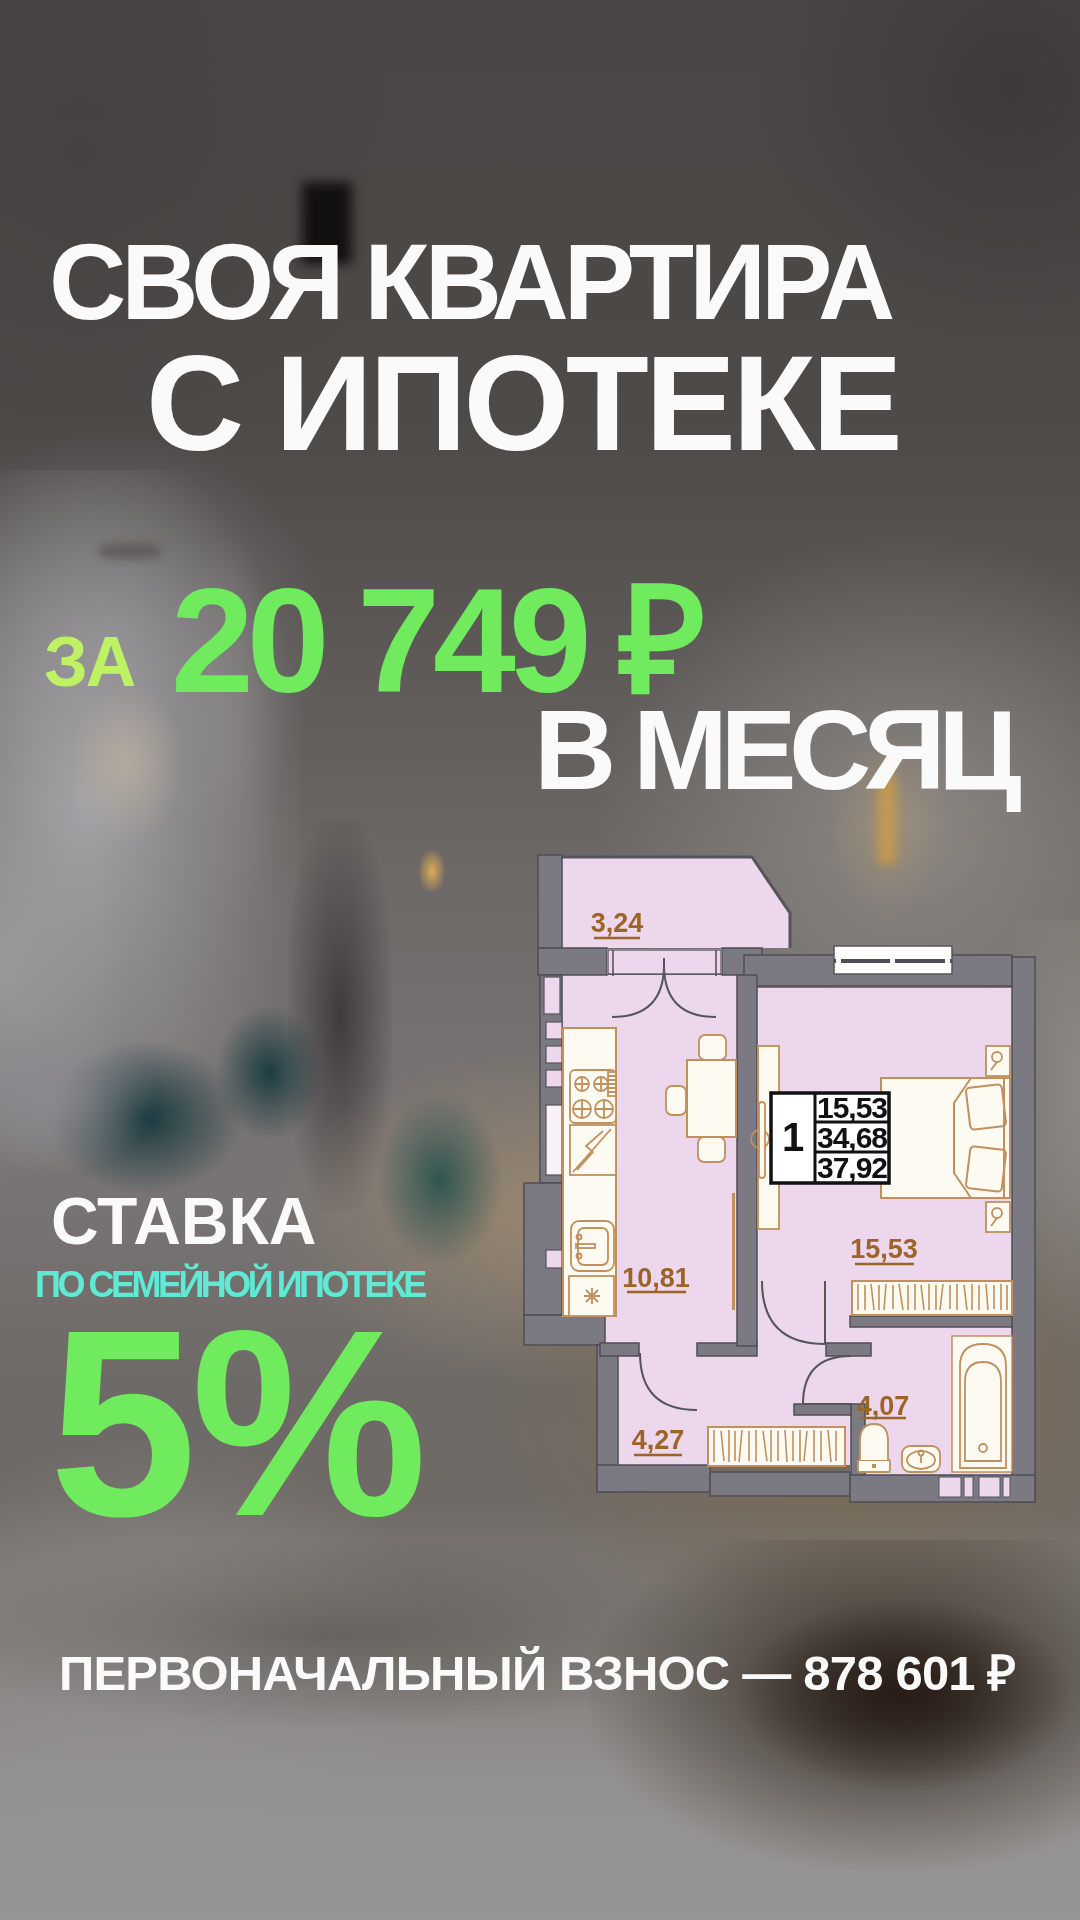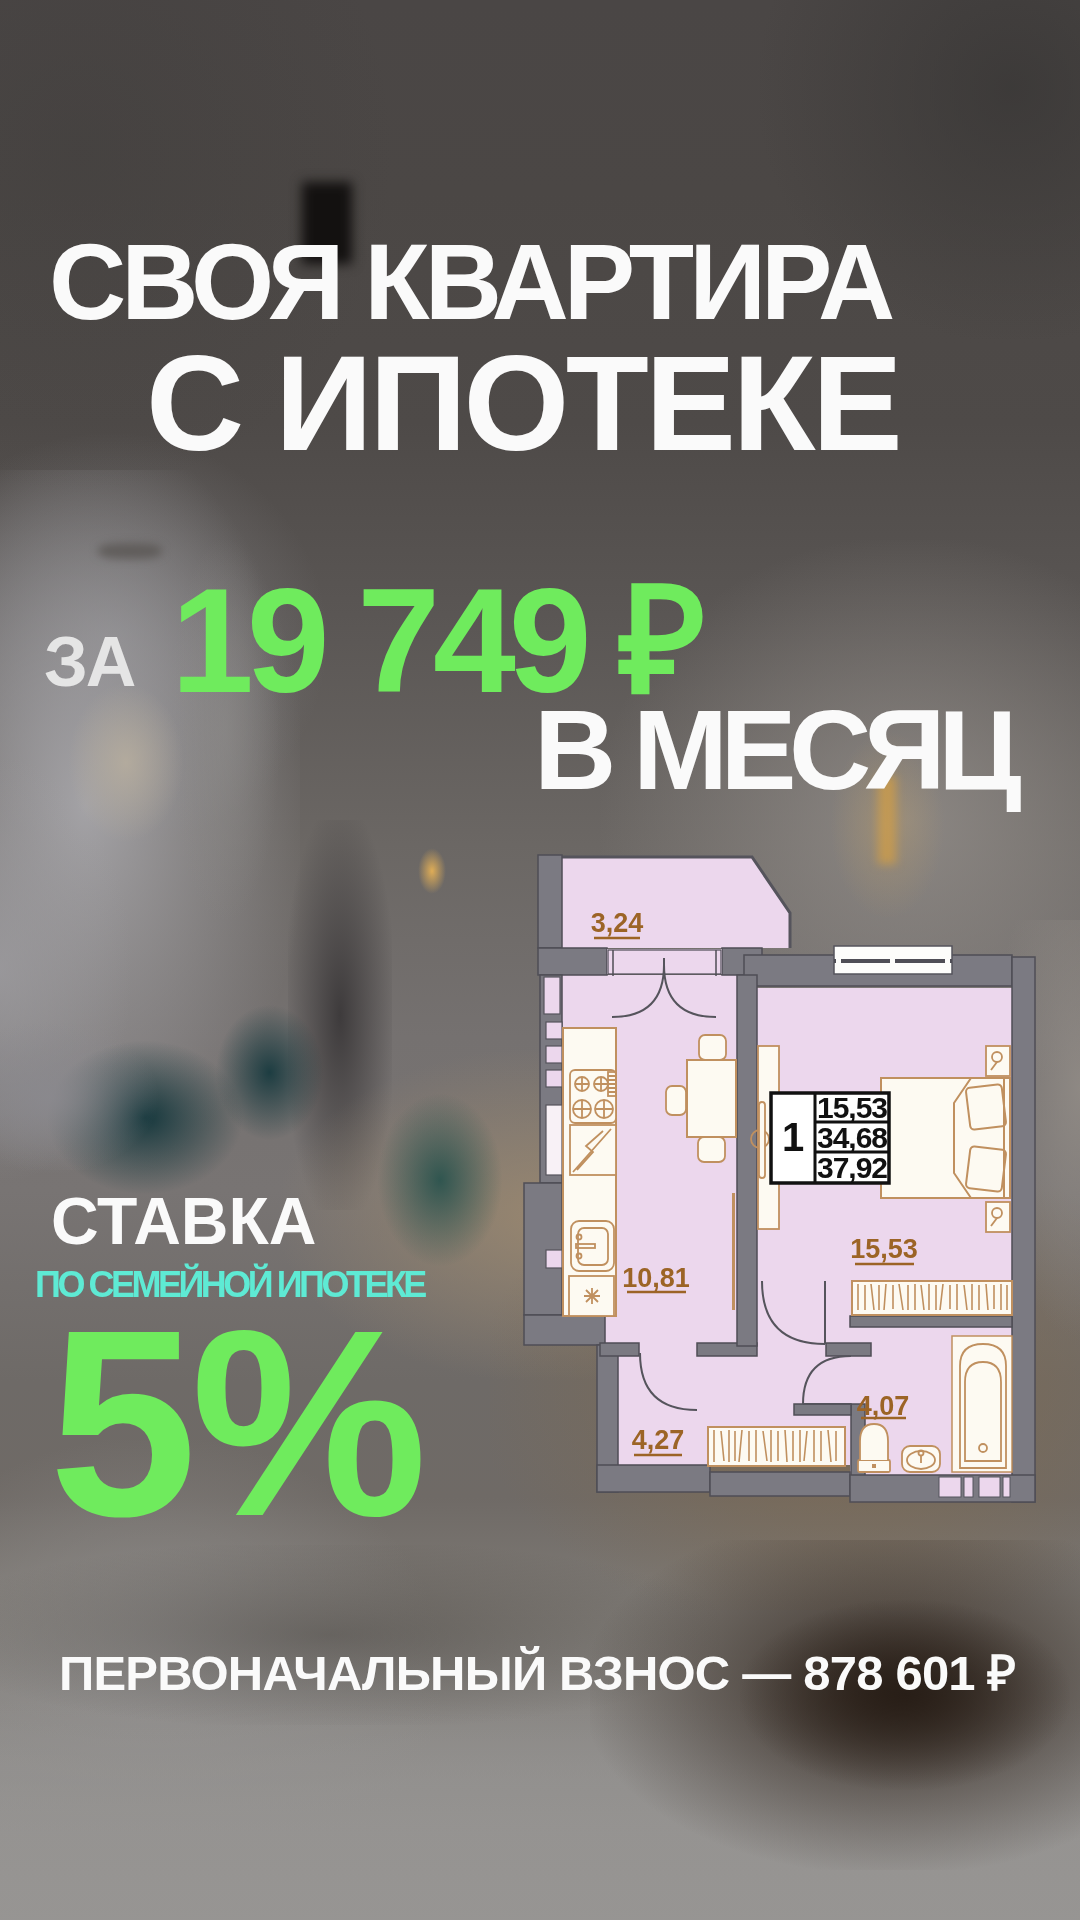--- a/index.html
+++ b/index.html
@@ -62,23 +62,23 @@
   <div class="bg" style="left:-60px;top:1545px;width:780px;height:180px;background:radial-gradient(ellipse at 50% 50%,rgba(72,68,64,.5) 0%,rgba(72,68,64,0) 75%);"></div>
 
   <div class="bg" style="left:590px;top:1540px;width:580px;height:330px;background:radial-gradient(ellipse at 52% 46%,rgba(50,39,31,.97) 0%,rgba(50,39,31,0) 73%);"></div>
 
   <div class="bg" style="left:740px;top:1600px;width:330px;height:190px;background:radial-gradient(ellipse at 50% 50%,rgba(40,30,23,1) 0%,rgba(40,30,23,0) 72%);"></div>
 
   <div class="txt" style="left:49px;top:229px;font-size:107px;color:#fafafa;letter-spacing:-5px;">СВОЯ КВАРТИРА</div>
 
   <div class="txt" style="left:146px;top:335px;font-size:136px;color:#fafafa;letter-spacing:-3.5px;">С ИПОТЕКЕ</div>
 
-  <div class="txt" style="left:44px;top:627px;font-size:70px;color:#e5e5e5;letter-spacing:-2px;text-align:center;">ЗА</div>
-
-  <div class="txt" style="left:171px;top:566px;font-size:149px;color:#6feb5d;letter-spacing:-7px;">19 749 ₽</div>
+  <div class="txt" style="left:44px;top:627px;font-size:70px;color:#bef264;letter-spacing:-2px;text-align:center;">ЗА</div>
+
+  <div class="txt" style="left:171px;top:566px;font-size:149px;color:#6feb5d;letter-spacing:-7px;">20 749 ₽</div>
 
   <div class="txt" style="left:51px;top:1188px;font-size:66px;color:#fafafa;">СТАВКА</div>
 
   <div class="txt" style="left:534px;top:693px;font-size:114px;color:#fafafa;letter-spacing:-7.5px;">В МЕСЯЦ</div>
 
   <div class="txt" style="left:35px;top:1267px;font-size:36px;color:#5eead4;letter-spacing:-3.5px;">ПО СЕМЕЙНОЙ ИПОТЕКЕ</div>
 
   <div class="txt" style="left:49px;top:1290px;font-size:266px;color:#6feb5d;letter-spacing:-6px;">5%</div>
 
   <div class="txt" style="left:59px;top:1621px;font-size:49px;color:#fafafa;letter-spacing:-0.8px;margin-top:28px;">ПЕРВОНАЧАЛЬНЫЙ ВЗНОС — 878 601 ₽</div>

